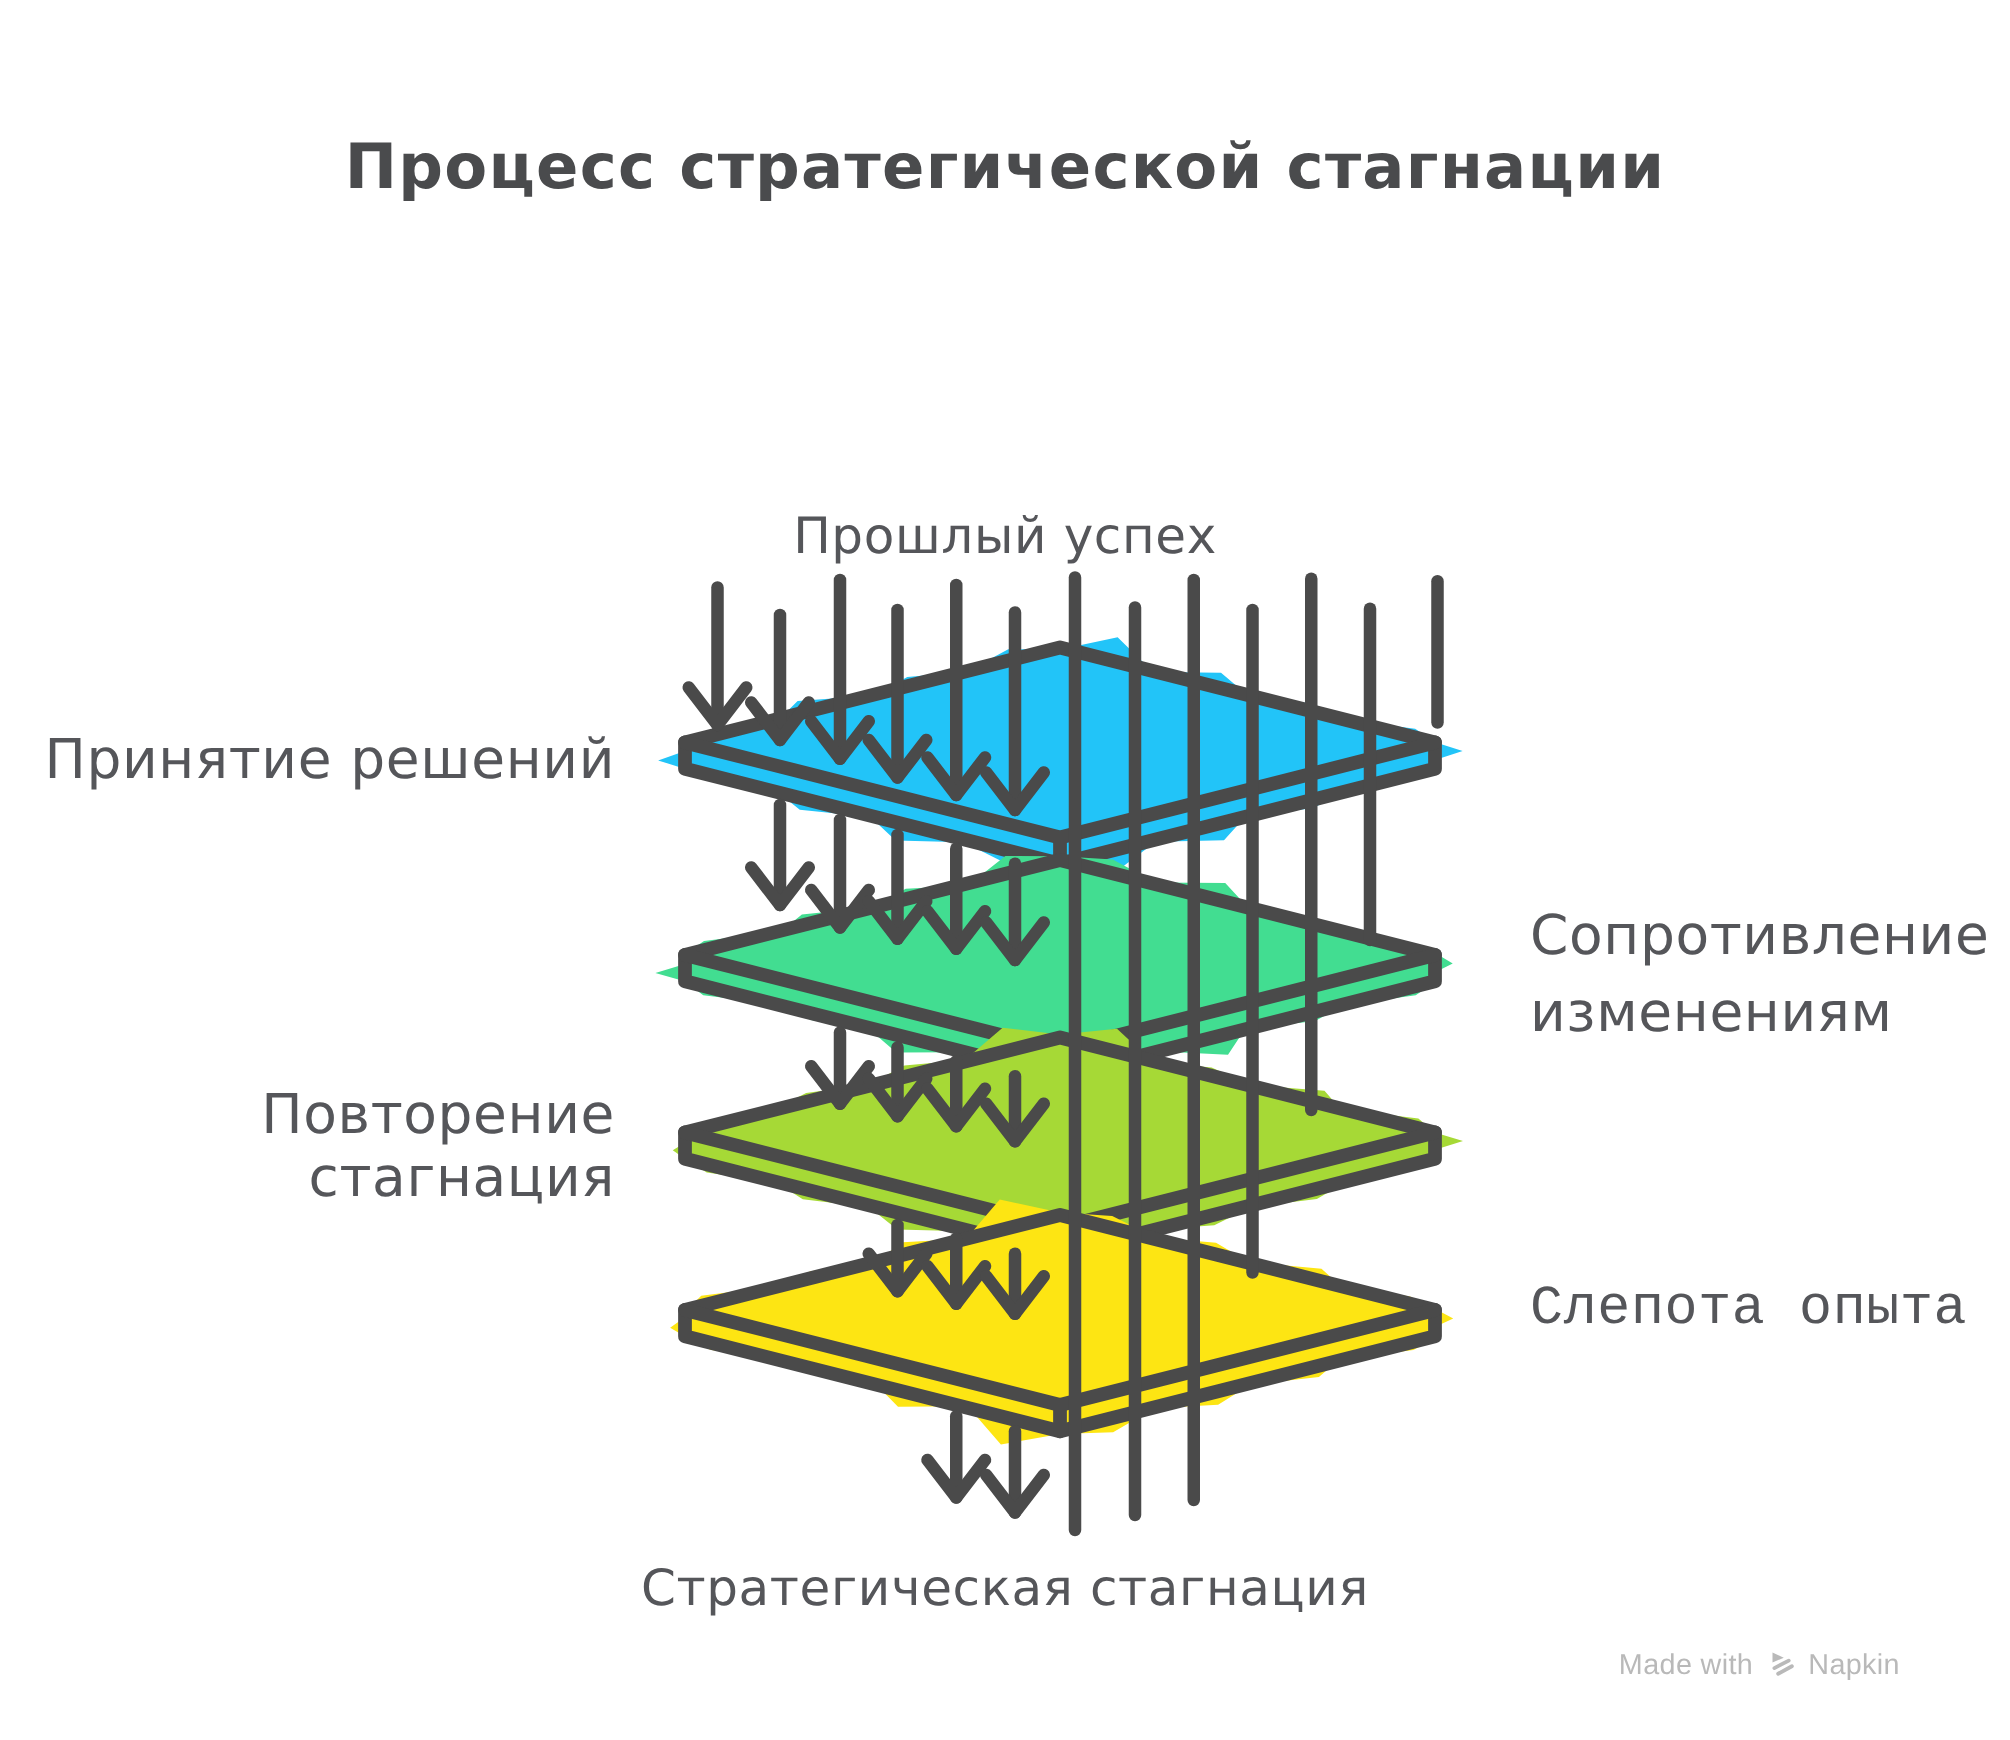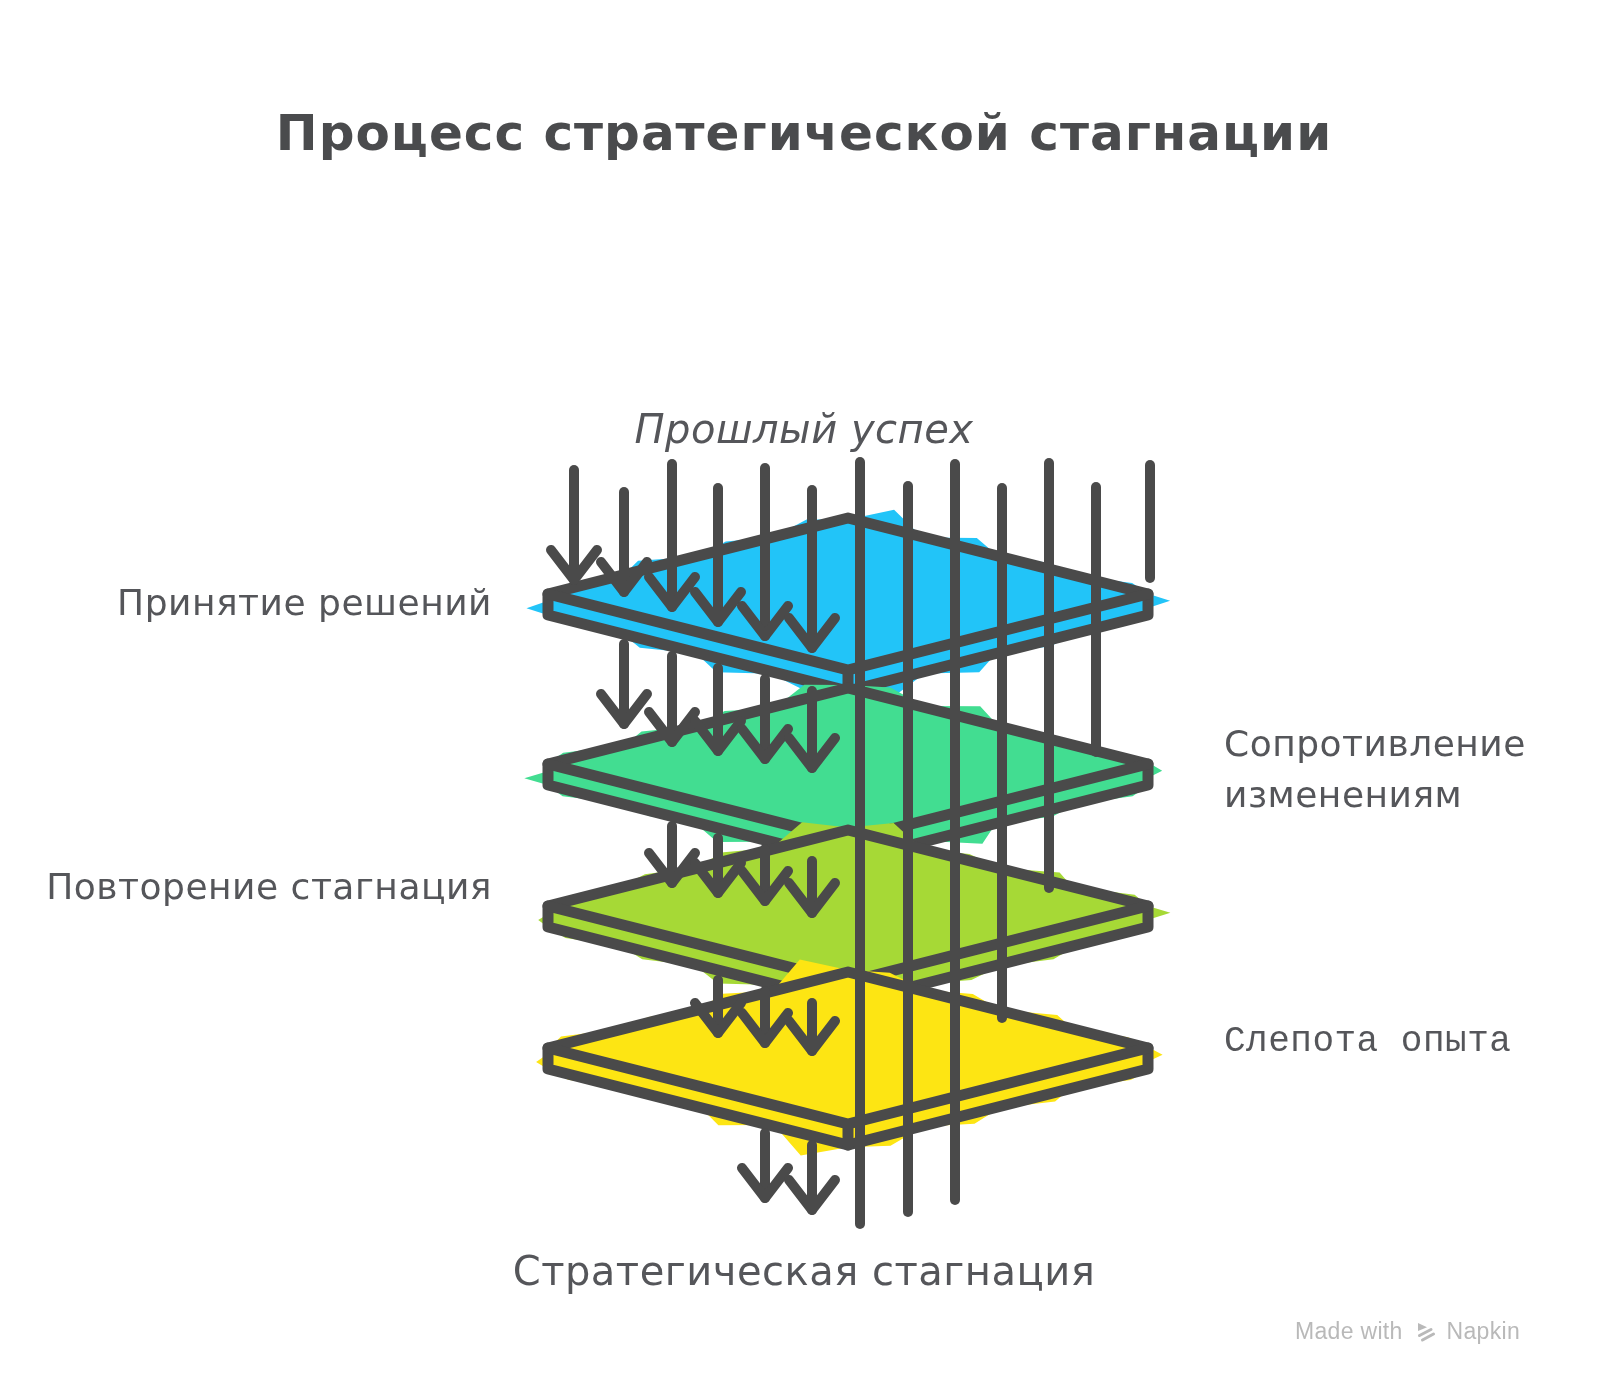--- a/index.html
+++ b/index.html
@@ -1,30 +1,30 @@
 <!DOCTYPE html>
 <html><head>
 <meta charset="utf-8">
 <style>
   html,body{margin:0;padding:0;background:#ffffff;}
   .canvas{position:relative;width:1608px;height:1392px;background:#ffffff;overflow:hidden;
           font-family:"DejaVu Sans","Liberation Sans",sans-serif;}
   svg.diagram{position:absolute;left:0;top:0;}
-  .txt{position:absolute;color:#55565a;font-size:36px;letter-spacing:.5px;}
+  .txt{position:absolute;color:#55565a;font-size:44px;letter-spacing:.5px;}
   .title{left:0;right:0;top:104px;text-align:center;font-size:50px;font-weight:700;
          color:#4a4b4d;letter-spacing:1px;}
-  .top-label{left:0;right:0;top:406px;text-align:center;font-size:40px;font-style:italic;}
+  .top-label{left:0;right:0;top:406px;text-align:center;font-size:40px;}
   .bottom-label{left:0;right:0;top:1248px;text-align:center;font-size:40px;}
   .left-label{left:0;width:492px;text-align:right;}
   .l0{top:582px;}
   .l2{top:866px;}
   .right-label{left:1224px;width:350px;text-align:left;line-height:1.42;}
   .r1{top:706px;margin-top:12px;}
   .r3{top:1016px;font-family:Liberation Mono, monospace;}
-  .watermark{position:absolute;right:88px;top:1318px;display:flex;align-items:center;gap:9px;
+  .watermark{position:absolute;right:88px;top:1318px;display:flex;gap:9px;
              color:#b9b9b9;font-size:23px;font-family:"Liberation Sans",sans-serif;letter-spacing:.3px;}
   .watermark svg{display:block;}
 </style>
 </head>
 <body>
 
 <div class="canvas">
 
   <svg class="diagram" id="diagram-svg" width="1608" height="1392" viewBox="0 0 1608 1392">
       <g>

